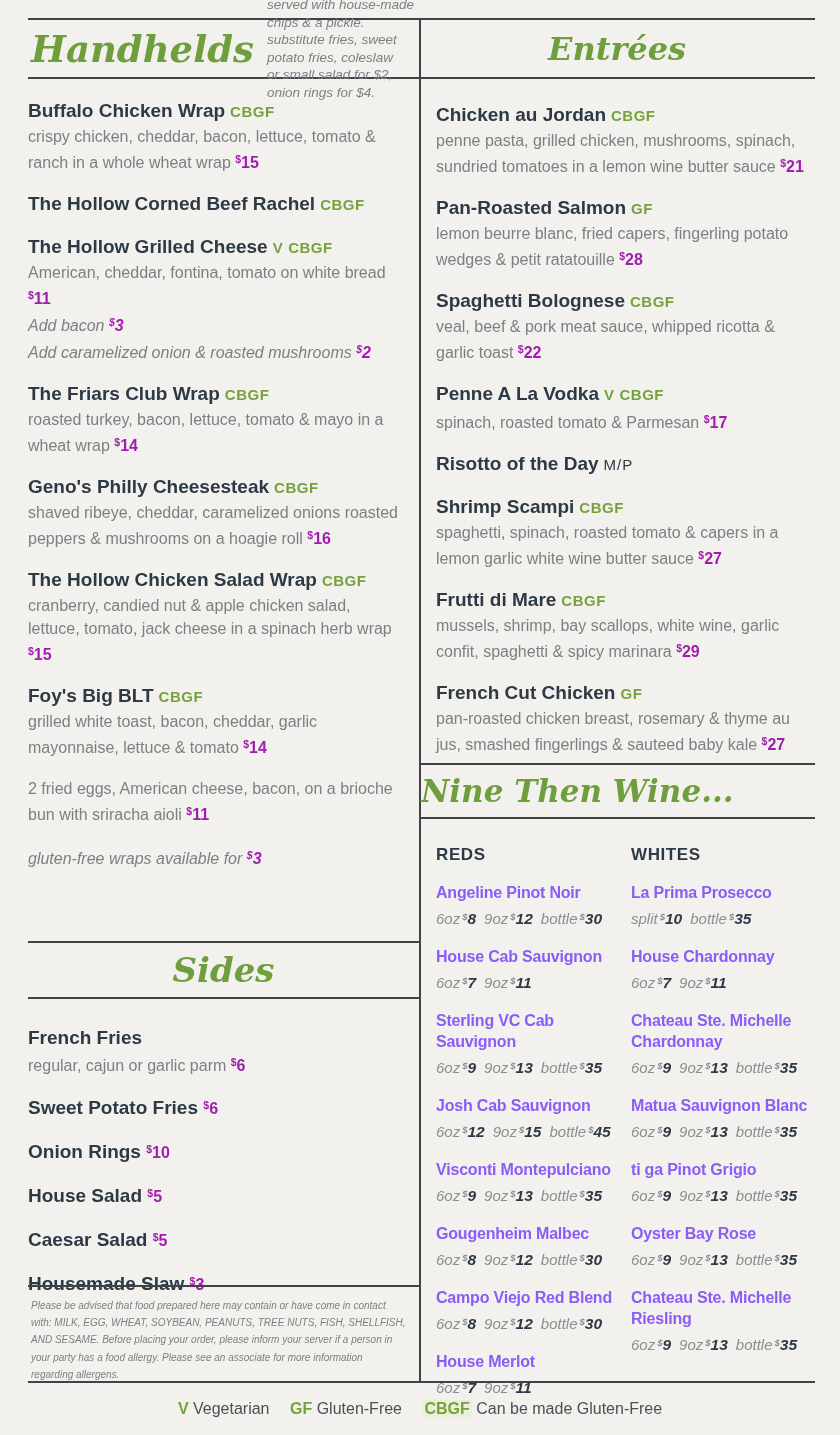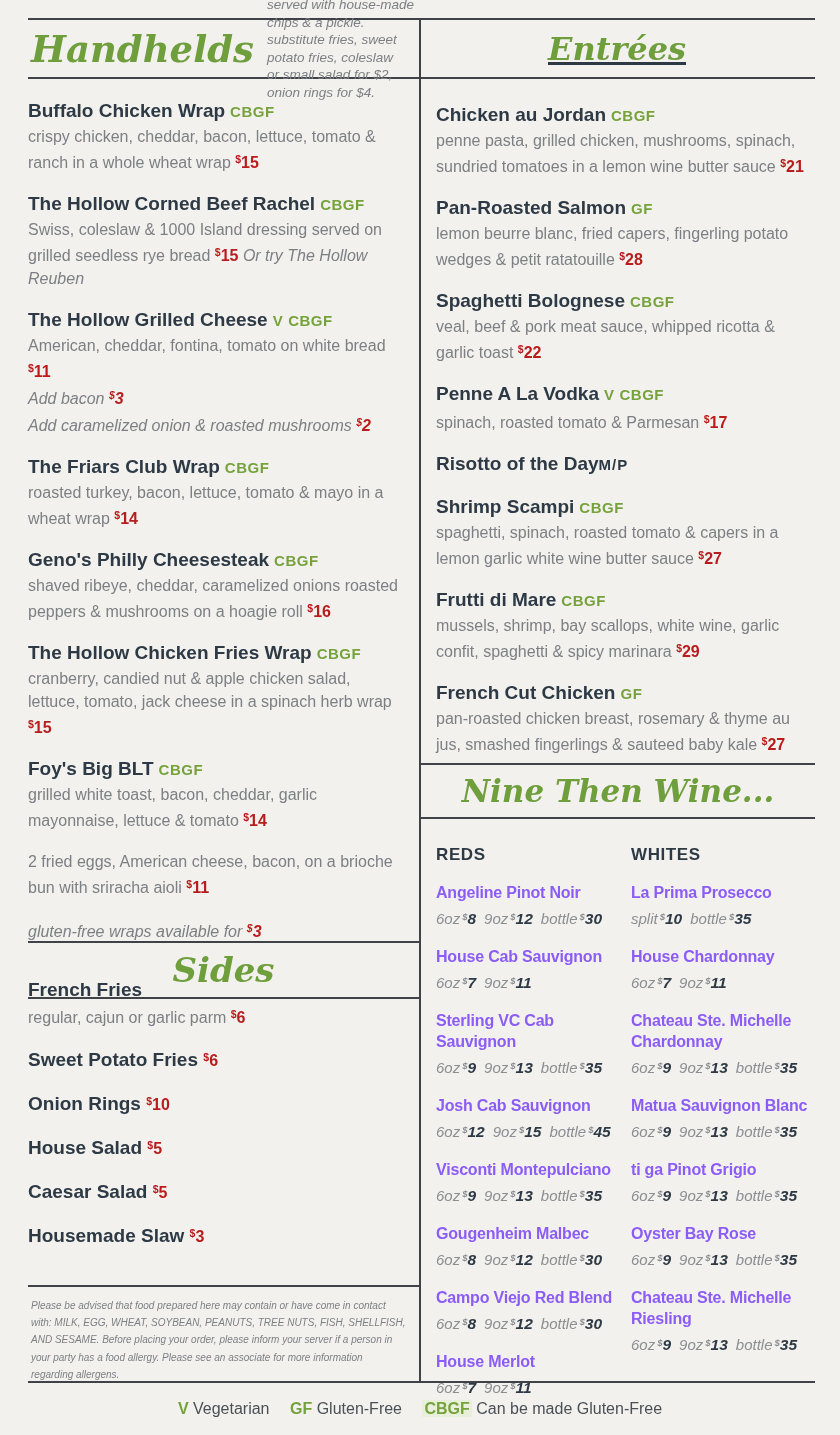--- a/index.html
+++ b/index.html
@@ -10,44 +10,44 @@
   }
   
   .vrule{position:absolute;left:419px;top:18px;width:2px;height:1363px;background:#3f4347;}
   .band{position:absolute;border-top:2px solid #3f4347;border-bottom:2px solid #3f4347;box-sizing:border-box;}
   .script{font-family:"DejaVu Serif",serif;font-style:italic;font-weight:bold;color:#6f9e3c;}
   
   #hh-band{left:28px;right:25px;top:18px;height:61px;display:flex;}
   .hh-left{width:391px;display:flex;align-items:center;box-sizing:border-box;padding-left:3px;}
   .hh-script{font-size:37px;white-space:nowrap;}
   .hh-note{margin-left:13px;font-style:italic;color:#7c7f83;font-size:13.5px;line-height:17.5px;}
-  .ent-cell{flex:1;display:flex;align-items:center;justify-content:center;text-decoration:underline;}
+  .ent-cell{flex:1;display:flex;align-items:center;justify-content:center;}
   .ent-script{font-size:32px;}
   
   .list{position:absolute;}
   #items-left{left:28px;top:99px;width:376px;}
   #items-right{left:436px;top:103px;width:379px;}
   .it{margin-bottom:18px;}
   .tt{font-size:19px;font-weight:bold;color:#2d3944;margin:0;line-height:24px;}
   .bd{color:#76a23c;font-size:15px;letter-spacing:.5px;margin-left:5px;font-weight:bold;}
-  .mp{color:#2d3944;font-size:15px;letter-spacing:1px;font-weight:bold;}
+  .mp{color:#2d3944;font-size:15px;letter-spacing:1px;margin-left:5px;font-weight:normal;}
   .ds{margin:1px 0 0;font-size:16px;line-height:23px;color:#7c7f83;}
   .em{font-style:italic;}
-  .pr{color:#b91c1c;font-weight:bold;white-space:nowrap;}
+  .pr{color:#a21caf;font-weight:bold;white-space:nowrap;}
   .cur{font-size:10.5px;vertical-align:5px;font-weight:bold;}
   .inote{font-style:italic;color:#7c7f83;}
   #gluten-note{margin-top:16px;}
   
   #sides-band{left:28px;width:391px;top:941px;height:58px;display:flex;align-items:center;justify-content:center;}
   #sides-script{font-size:34px;text-align:center;}
-  #sides-list{left:28px;top:978px;width:376px;}
+  #sides-list{left:28px;top:1026px;width:376px;}
   .sd{margin-bottom:16px;}
   .sd .pr b{font-size:16px;}
   
-  #wine-band{left:421px;width:394px;top:763px;height:56px;display:flex;align-items:center;justify-content:center;}
+  #wine-band{left:421px;width:394px;top:763px;height:56px;display:flex;align-items:center;}
   #wine-script{font-size:31px;}
   #wine-cols{left:436px;top:845px;width:379px;display:flex;}
   .wcol-r{width:185px;margin-right:10px;}
   .wcol-w{width:184px;}
   .whead{font-size:17px;font-weight:bold;letter-spacing:.6px;margin:0 0 17px;color:#2d3944;}
   .wit{margin-bottom:17px;}
   .wnm{font-size:16px;font-weight:bold;line-height:21px;margin:0;letter-spacing:-.2px;color:#8b5cf6;}
   .wpr{margin:3px 0 0;font-size:15px;color:#8b8e92;line-height:21px;font-style:italic;}
   .tok{white-space:nowrap;}
   .tok + .tok{margin-left:8px;}
@@ -81,38 +81,37 @@
   </div>
 </div>
 
 <div class="list" id="items-left">
   <div class="it">
     <h3 class="tt"><span>Buffalo Chicken Wrap</span><span class="bd">CBGF</span></h3>
     <p class="ds"><span>crispy chicken, cheddar, bacon, lettuce, tomato &amp; ranch in a whole wheat wrap</span> <span class="pr"><sup class="cur">$</sup><b>15</b></span></p>
   </div>
   <div class="it">
     <h3 class="tt"><span>The Hollow Corned Beef Rachel</span><span class="bd">CBGF</span></h3>
-    <p class="ds"><span>Swiss, coleslaw &amp; 1000 Island dressing served on grilled seedless rye bread</span> <span class="pr"><sup class="cur">$</sup><b>15</b></span> <span class="inote">Or try The Hollow Reuben</span></p>
   </div>
   <div class="it">
     <h3 class="tt"><span>The Hollow Grilled Cheese</span><span class="bd">V</span><span class="bd">CBGF</span></h3>
     <p class="ds"><span>American, cheddar, fontina, tomato on white bread</span> <span class="pr"><sup class="cur">$</sup><b>11</b></span></p>
     <p class="ds em"><span>Add bacon</span> <span class="pr"><sup class="cur">$</sup><b>3</b></span></p>
     <p class="ds em"><span>Add caramelized onion &amp; roasted mushrooms</span> <span class="pr"><sup class="cur">$</sup><b>2</b></span></p>
   </div>
   <div class="it">
     <h3 class="tt"><span>The Friars Club Wrap</span><span class="bd">CBGF</span></h3>
     <p class="ds"><span>roasted turkey, bacon, lettuce, tomato &amp; mayo in a wheat wrap</span> <span class="pr"><sup class="cur">$</sup><b>14</b></span></p>
   </div>
   <div class="it">
     <h3 class="tt"><span>Geno's Philly Cheesesteak</span><span class="bd">CBGF</span></h3>
     <p class="ds"><span>shaved ribeye, cheddar, caramelized onions roasted peppers &amp; mushrooms on a hoagie roll</span> <span class="pr"><sup class="cur">$</sup><b>16</b></span></p>
   </div>
   <div class="it">
-    <h3 class="tt"><span>The Hollow Chicken Fries Wrap</span><span class="bd">CBGF</span></h3>
+    <h3 class="tt"><span>The Hollow Chicken Salad Wrap</span><span class="bd">CBGF</span></h3>
     <p class="ds"><span>cranberry, candied nut &amp; apple chicken salad, lettuce, tomato, jack cheese in a spinach herb wrap</span> <span class="pr"><sup class="cur">$</sup><b>15</b></span></p>
   </div>
   <div class="it">
     <h3 class="tt"><span>Foy's Big BLT</span><span class="bd">CBGF</span></h3>
     <p class="ds"><span>grilled white toast, bacon, cheddar, garlic mayonnaise, lettuce &amp; tomato</span> <span class="pr"><sup class="cur">$</sup><b>14</b></span></p>
   </div>
   <div class="it">
     <p class="ds"><span>2 fried eggs, American cheese, bacon, on a brioche bun with sriracha aioli</span> <span class="pr"><sup class="cur">$</sup><b>11</b></span></p>
   </div>
   <p class="ds em" id="gluten-note"><span>gluten-free wraps available for</span> <span class="pr em"><sup class="cur">$</sup><b>3</b></span></p>

